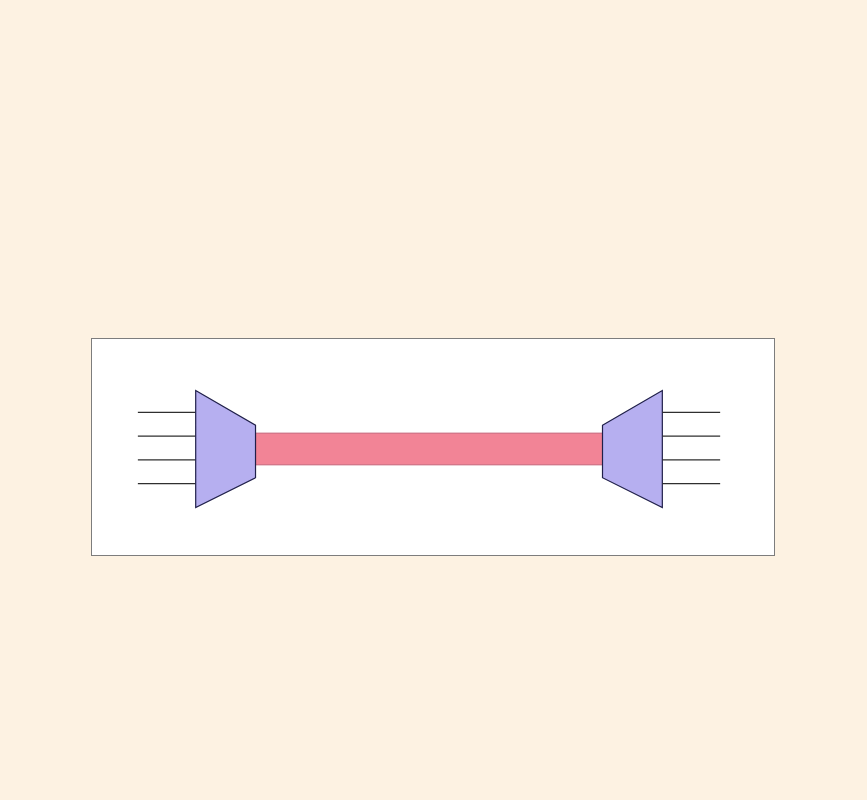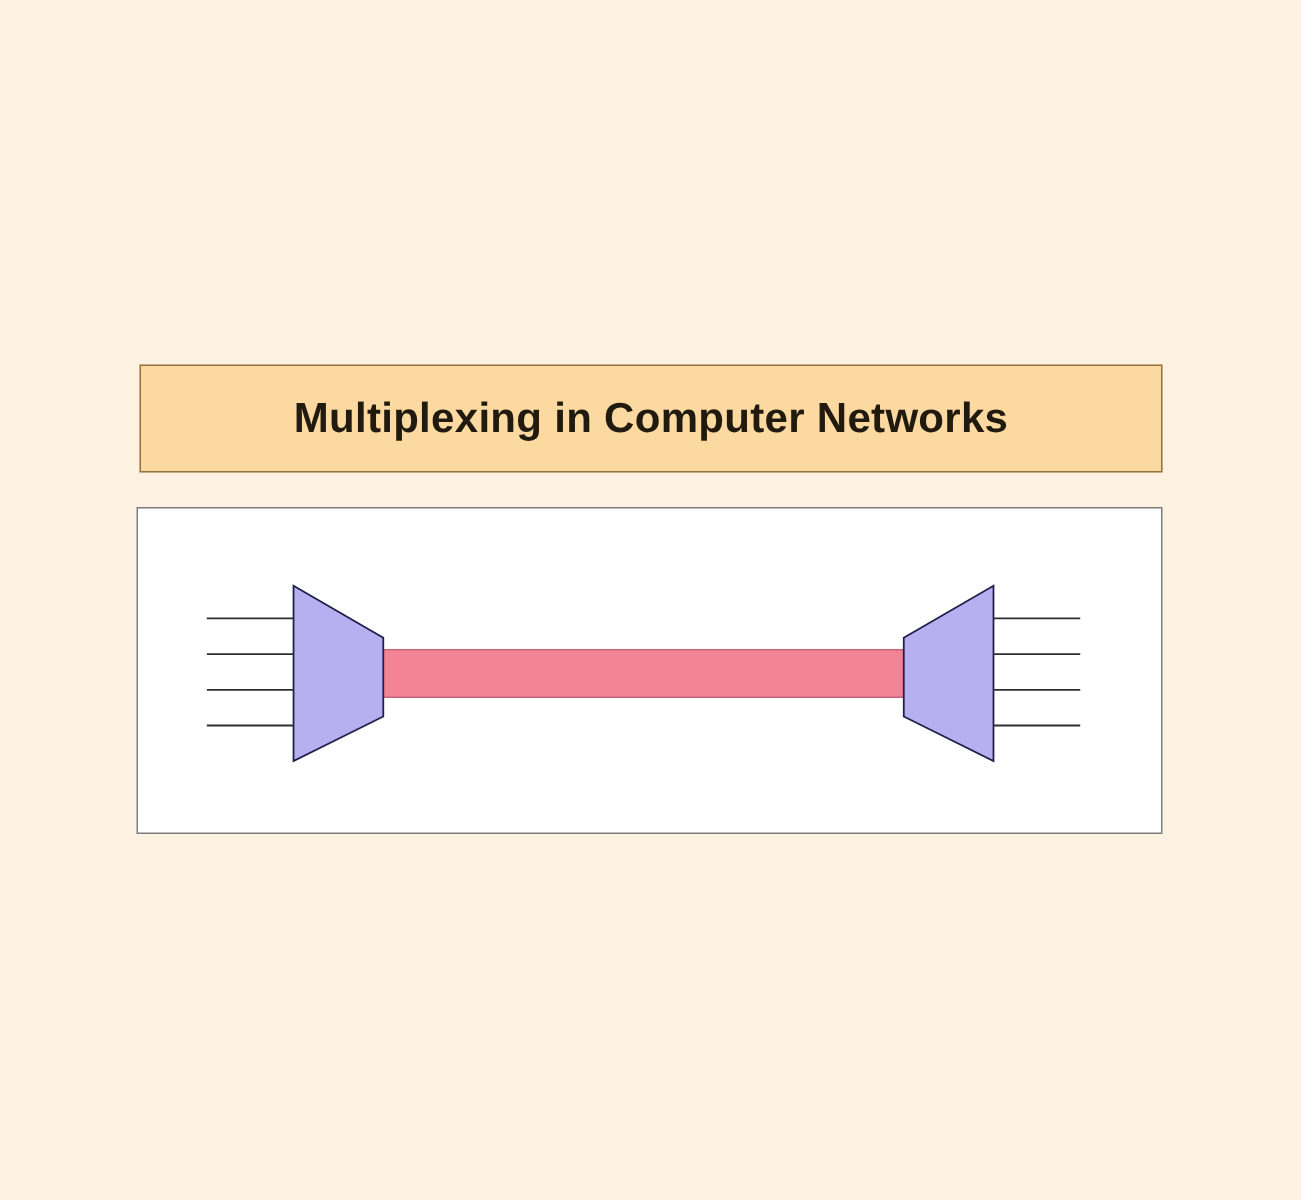--- a/index.html
+++ b/index.html
@@ -72,23 +72,20 @@
     fill: var(--mux_fill, #b6aff0);
     stroke: var(--mux_stroke, #20204a);
     stroke-width: 1.2;
   }
 </style>
 </head>
 <body>
 
 <div class="canvas">
 
-  <div class="title-box">
-    <span class="title-text">Multiplexing in Computer Networks</span>
-  </div>
 
   <div class="panel">
     <svg class="diagram" viewBox="0 0 684 218" preserveAspectRatio="none">
 
       <g>
         <line class="io-line" x1="46" y1="74" x2="104" y2="74"></line>
         <line class="io-line" x1="46" y1="98" x2="104" y2="98"></line>
         <line class="io-line" x1="46" y1="122" x2="104" y2="122"></line>
         <line class="io-line" x1="46" y1="146" x2="104" y2="146"></line>
       </g>

